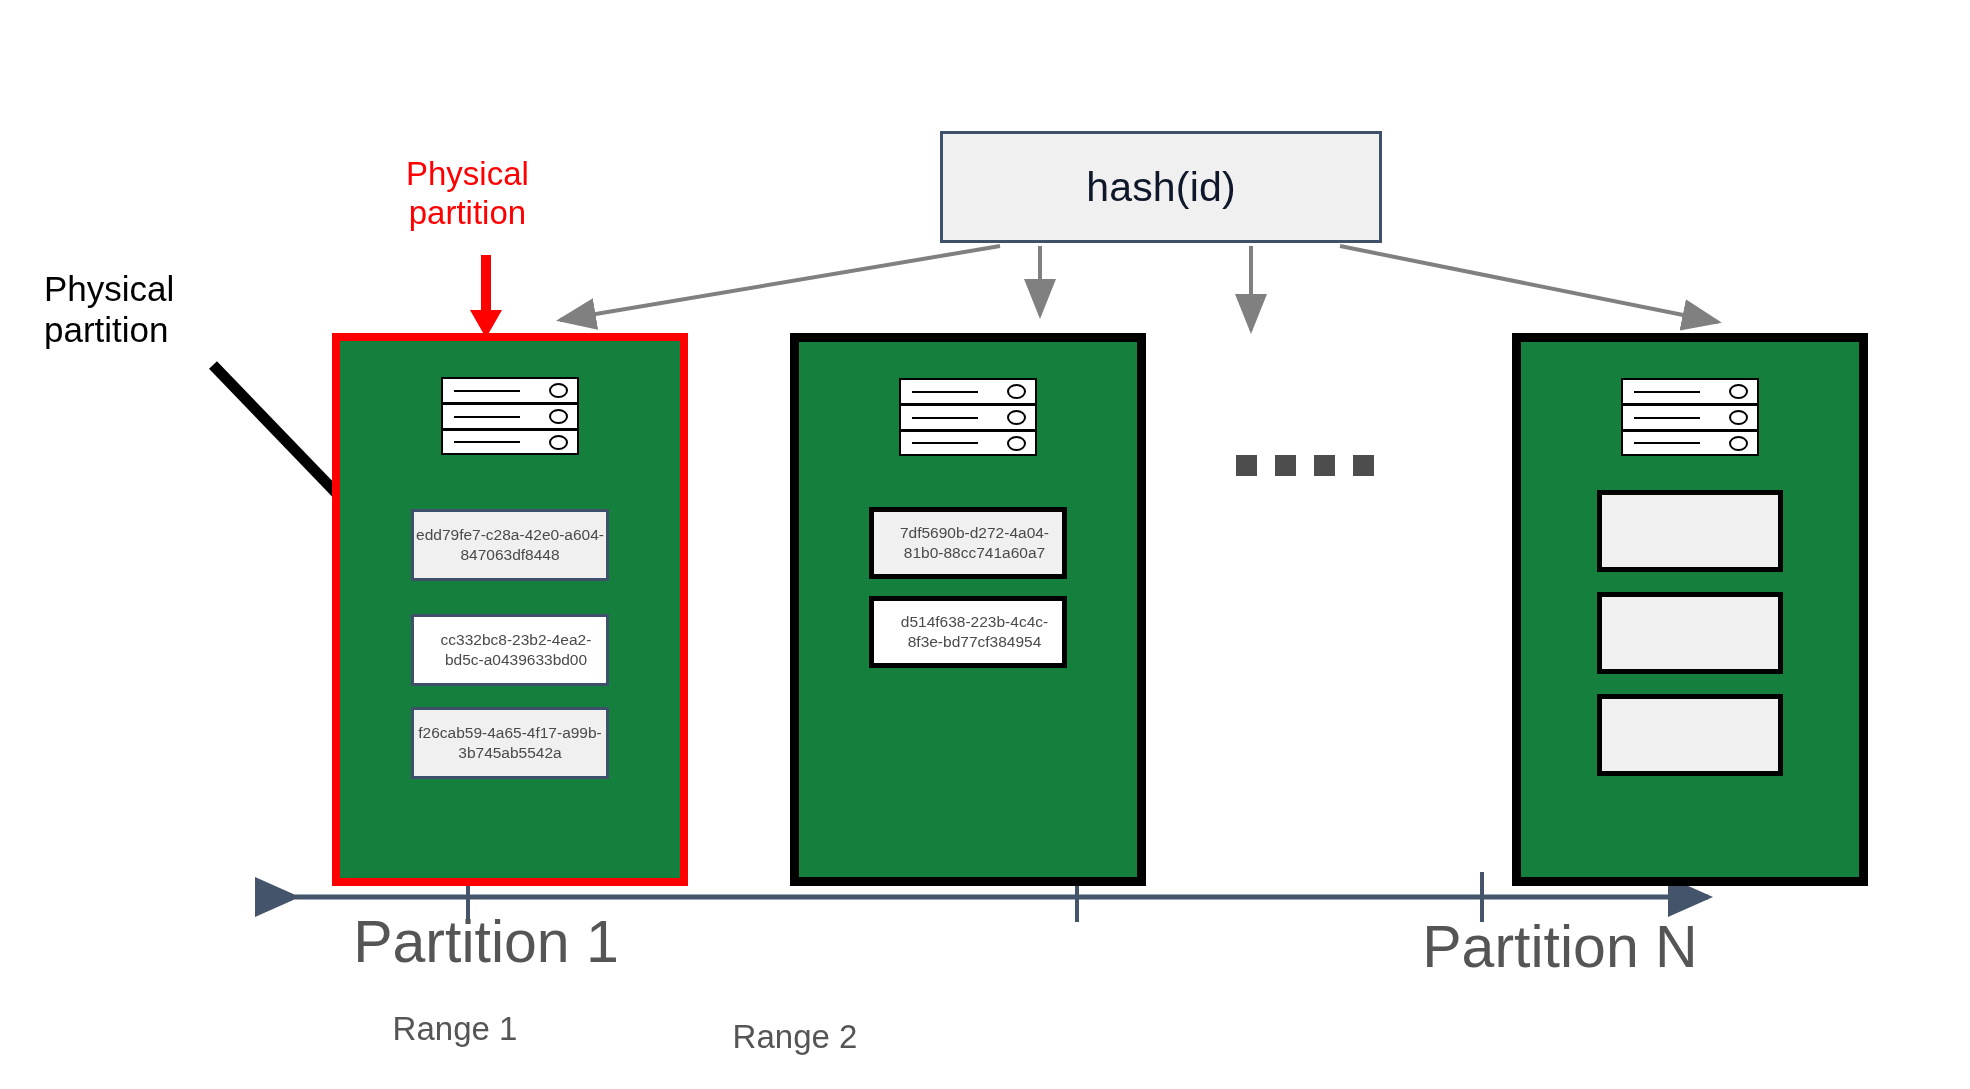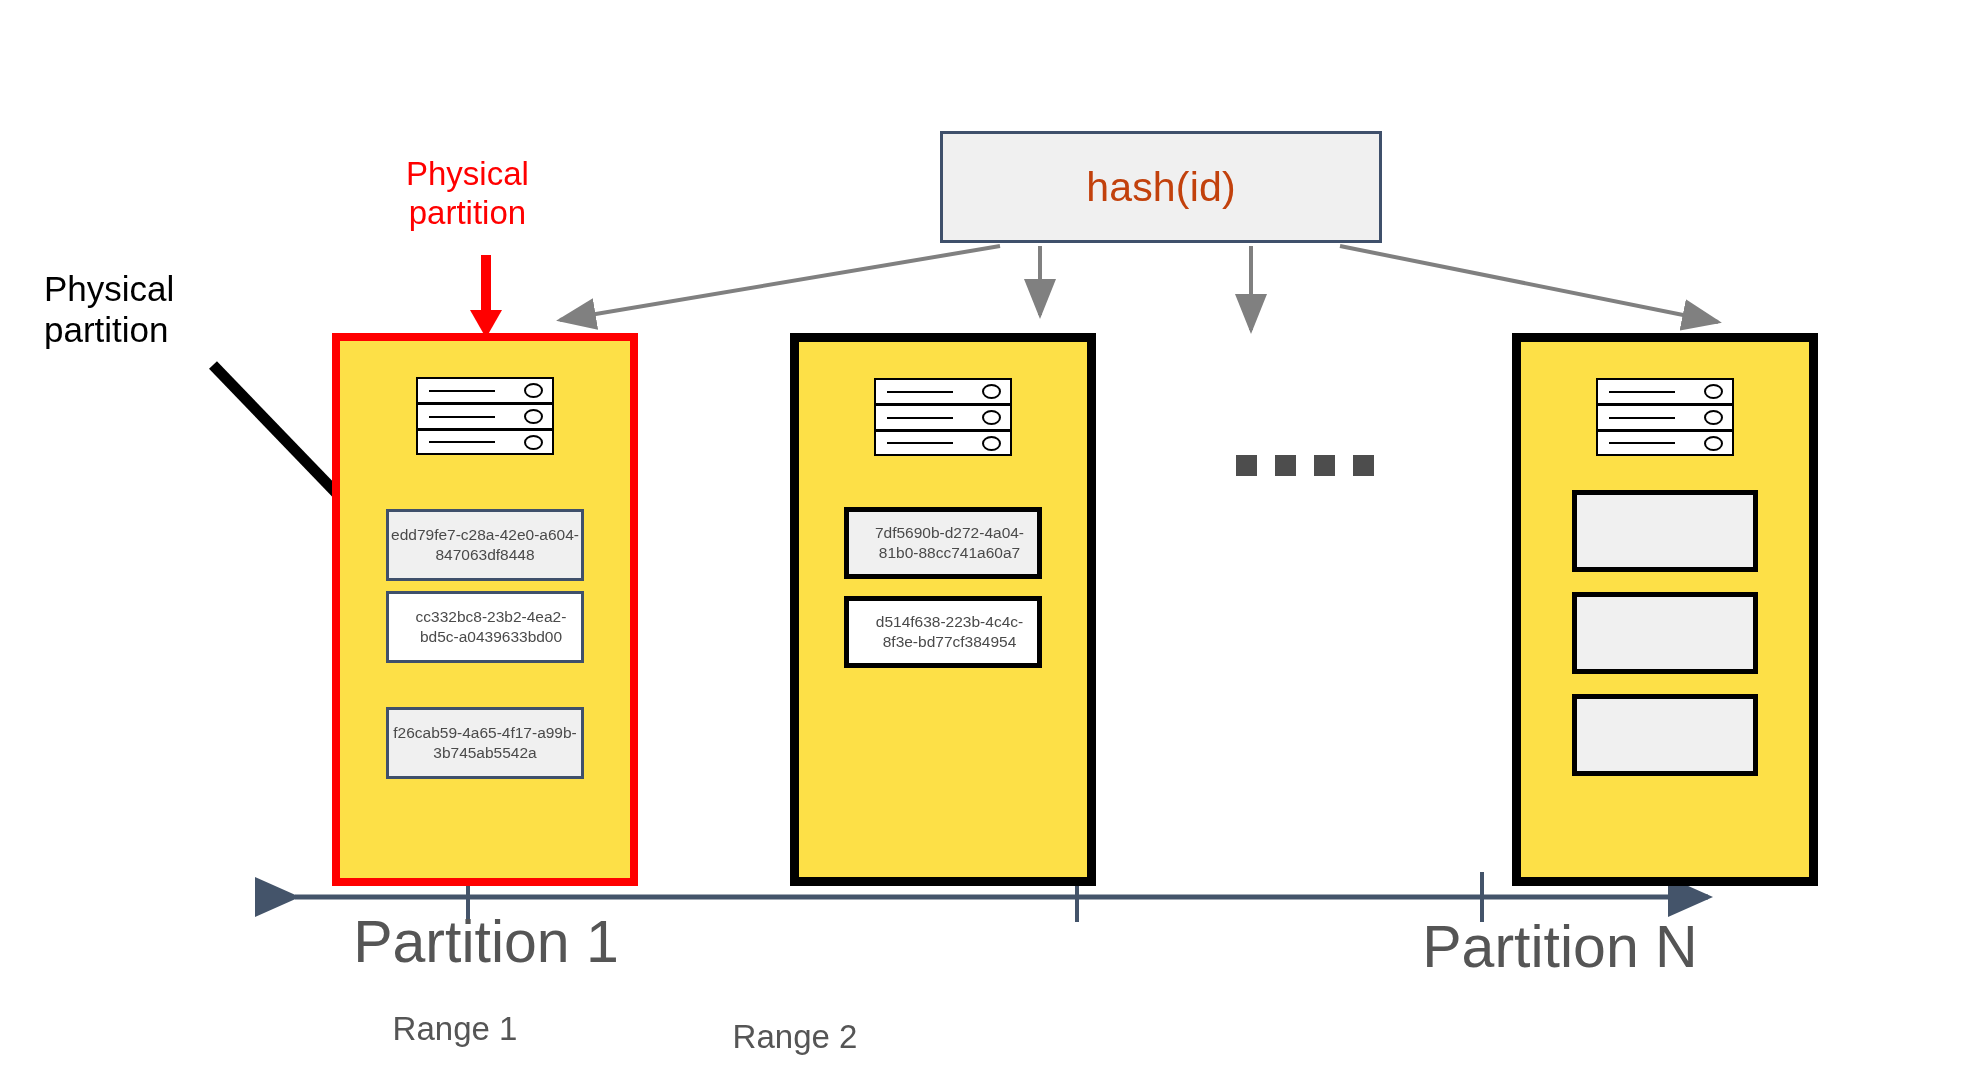--- a/index.html
+++ b/index.html
@@ -35,32 +35,32 @@
     height: 112px;
     box-sizing: border-box;
     background: #f0f0f0;
     border: 3px solid #3f506b;
     display: flex;
     align-items: center;
     justify-content: center;
   }
   .hash-label {
     font-size: 41px;
-    color: #c2410c;
+    color: #0f172a;
     letter-spacing: 0.2px;
   }
 
   
   .partition {
     position: absolute;
     box-sizing: border-box;
-    background: #fde047;
+    background: #15803d;
     top: 333px;
     height: 553px;
-    width: 306px;
+    width: 356px;
   }
   .partition.red   { border: 8px solid #ff0000; left: 332px; }
   .partition.black { border: 9px solid #000000; }
   #partition-2 { left: 790px; }
   #partition-n { left: 1512px; }
 
   
   .server-icon {
     position: absolute;
     left: 50%;
@@ -233,21 +233,21 @@
       <div class="server-row">
         <span class="server-line"></span>
         <span class="server-led"></span>
       </div>
       <div class="server-row">
         <span class="server-line"></span>
         <span class="server-led"></span>
       </div>
     </div>
     <div class="rec slate fill" style="top:168px;">edd79fe7-c28a-42e0-a604-847063df8448</div>
-    <div class="rec slate plain" style="top:250px;padding-left:12px;">cc332bc8-23b2-4ea2-bd5c-a0439633bd00</div>
+    <div class="rec slate plain" style="top:273px;padding-left:12px;">cc332bc8-23b2-4ea2-bd5c-a0439633bd00</div>
     <div class="rec slate fill" style="top:366px;">f26cab59-4a65-4f17-a99b-3b745ab5542a</div>
   </div>
 
   <div class="partition black" id="partition-2">
     <div class="server-icon">
       <div class="server-row">
         <span class="server-line"></span>
         <span class="server-led"></span>
       </div>
       <div class="server-row">

